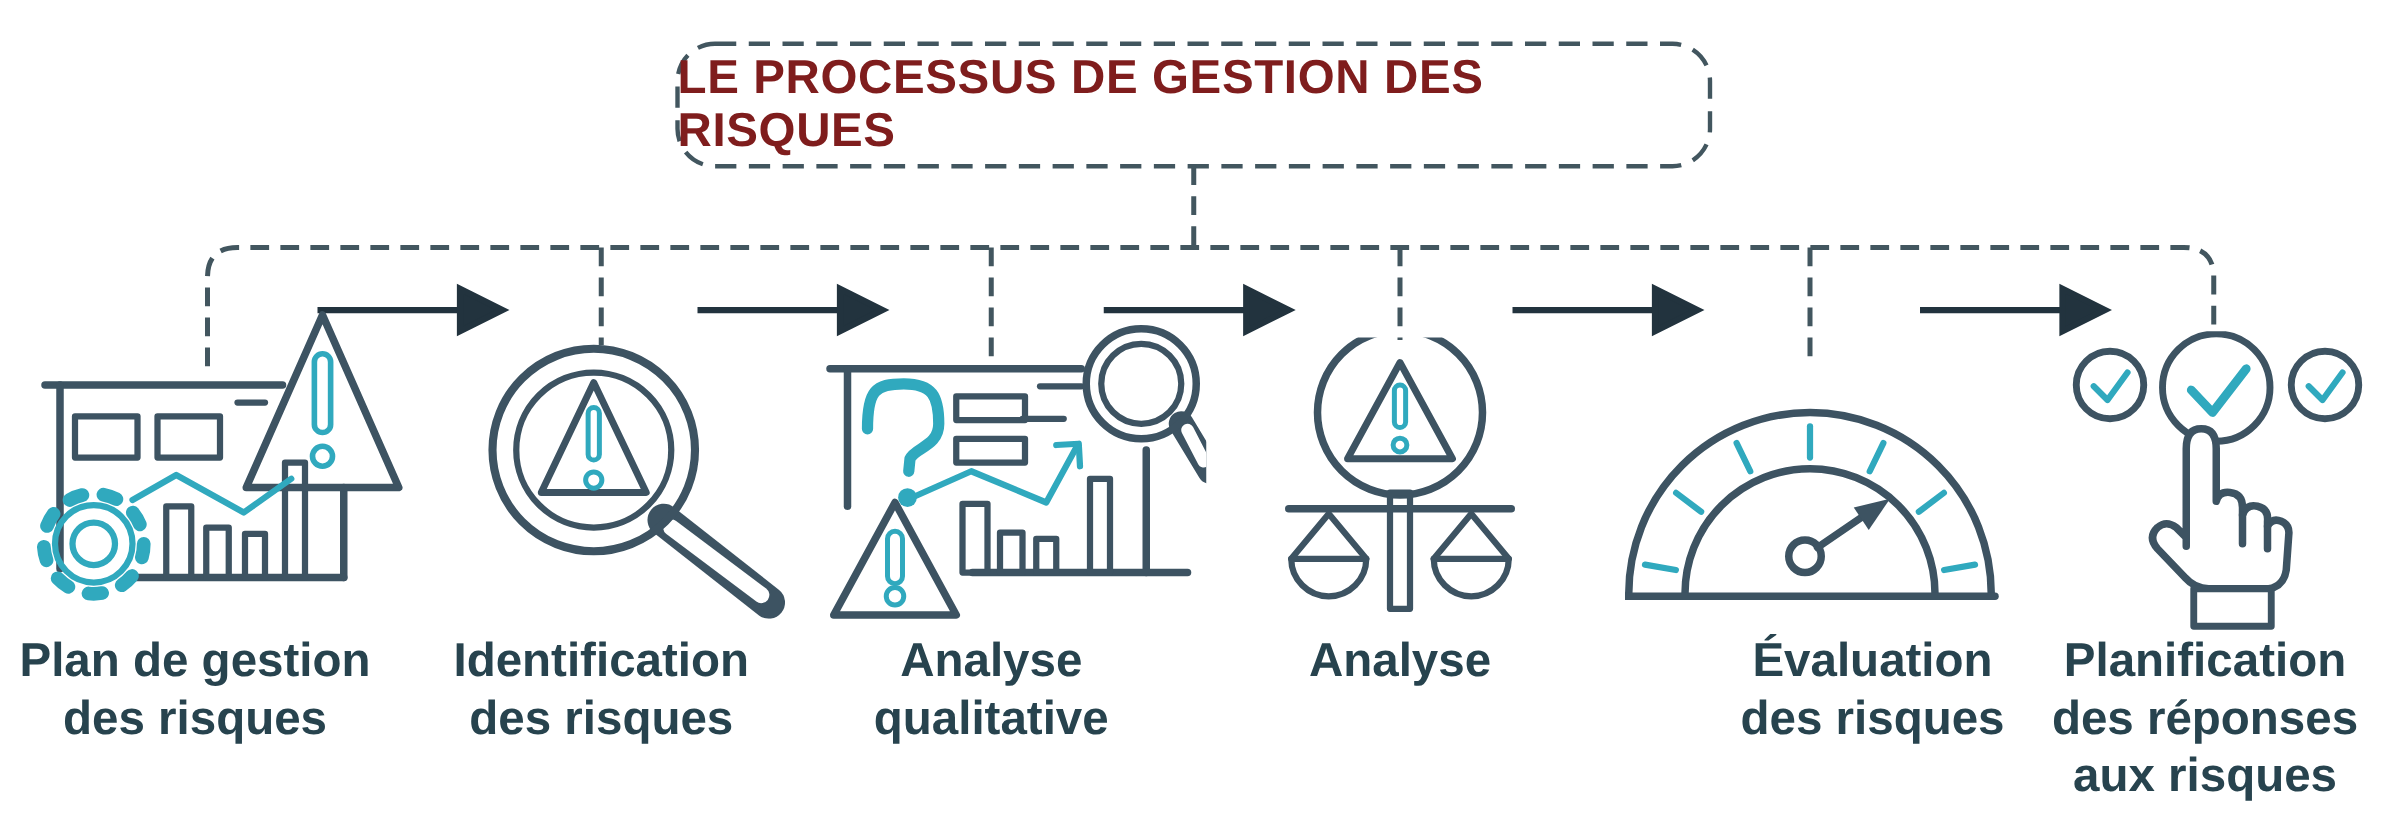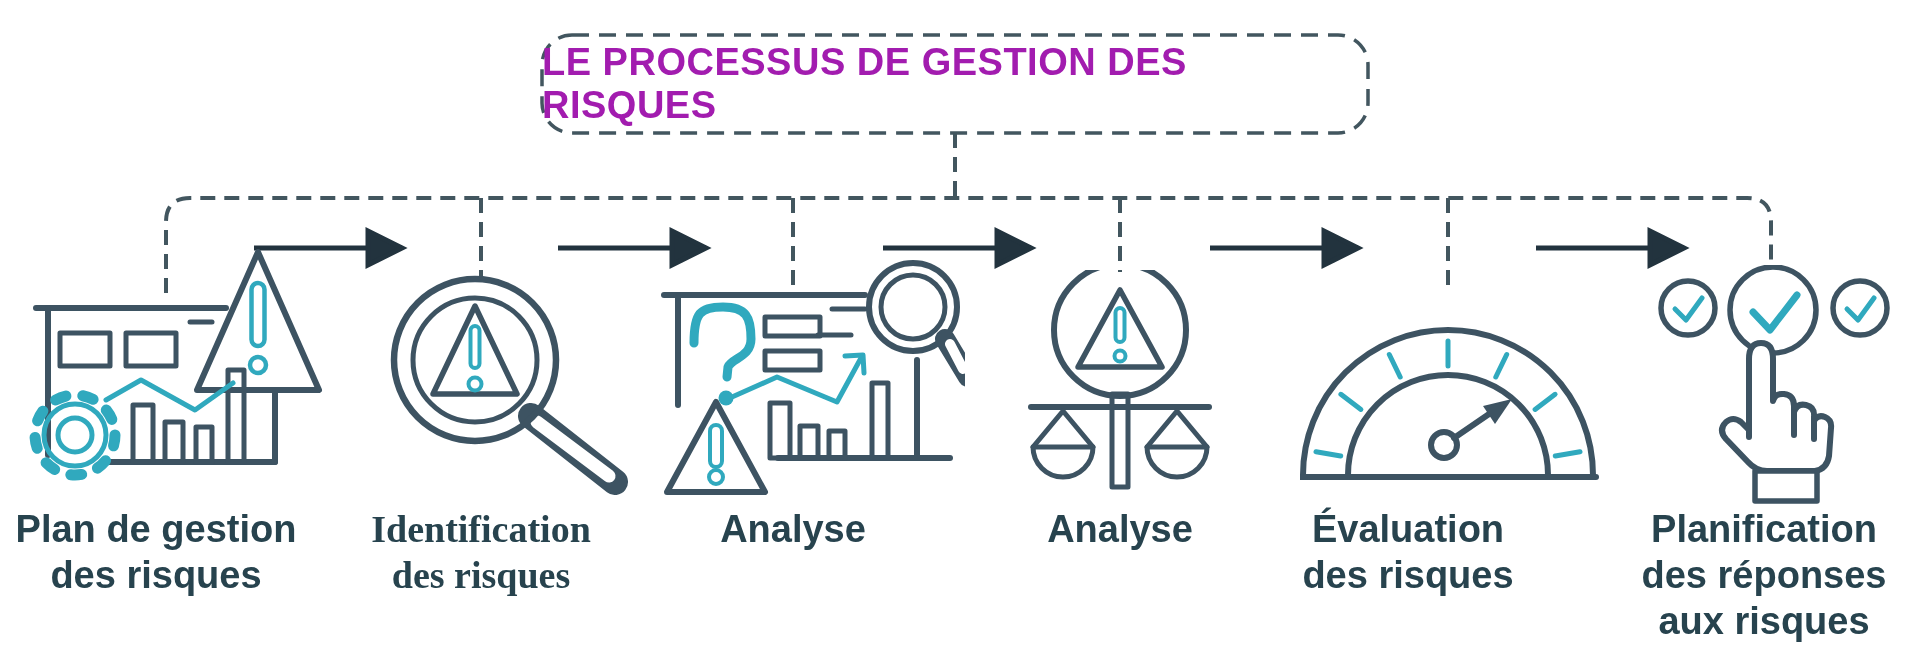--- a/index.html
+++ b/index.html
@@ -5,29 +5,29 @@
   html,body{margin:0;padding:0;background:#ffffff;}
   #canvas{
     position:relative;width:1920px;height:650px;background:#ffffff;
     overflow:hidden;font-family:"Liberation Sans",sans-serif;
   }
   #connectors{position:absolute;left:0;top:0;z-index:1;}
   .icon{position:absolute;z-index:2;}
   #title-text{
     position:absolute;left:542px;top:35px;width:826px;height:98px;
     display:flex;align-items:center;justify-content:center;z-index:3;
-    font-size:38px;font-weight:800;letter-spacing:.5px;color:#a21caf;
+    font-size:38px;font-weight:800;letter-spacing:.5px;color:#7f1d1d;
   }
   .step-label{
     position:absolute;top:506px;width:340px;text-align:center;z-index:3;
     font-size:38px;font-weight:600;line-height:46px;color:#27434e;
   }
   .step-label span{display:block;}
-  .lbl-1{left:-14px;} .lbl-2{left:311px;font-family:Liberation Serif, serif;} .lbl-3{left:623px;}
-  .lbl-4{left:950px;} .lbl-5{left:1238px;} .lbl-6{left:1594px;}
+  .lbl-1{left:-14px;} .lbl-2{left:311px;} .lbl-3{left:623px;}
+  .lbl-4{left:950px;} .lbl-5{left:1328px;} .lbl-6{left:1594px;}
 </style>
 </head>
 <body>
 
 <div id="canvas">
 
   <svg id="connectors" width="1920" height="650" viewBox="0 0 1920 650">
     <g fill="none" stroke="#42565f" stroke-width="4" stroke-dasharray="15 9">
       <rect x="542" y="35" width="826" height="98" rx="30" stroke-width="3.5" stroke-dasharray="17 10"></rect>
       <path d="M955,133 V196"></path>
@@ -187,20 +187,21 @@
   <div class="step-label lbl-1">
     <span>Plan de gestion</span>
     <span>des risques</span>
   </div>
   <div class="step-label lbl-2">
     <span>Identification</span>
     <span>des risques</span>
   </div>
   <div class="step-label lbl-3">
     <span>Analyse</span>
+    <span>qualitative</span>
   </div>
   <div class="step-label lbl-4">
     <span>Analyse</span>
   </div>
   <div class="step-label lbl-5">
     <span>Évaluation</span>
     <span>des risques</span>
   </div>
   <div class="step-label lbl-6">
     <span>Planification</span>

